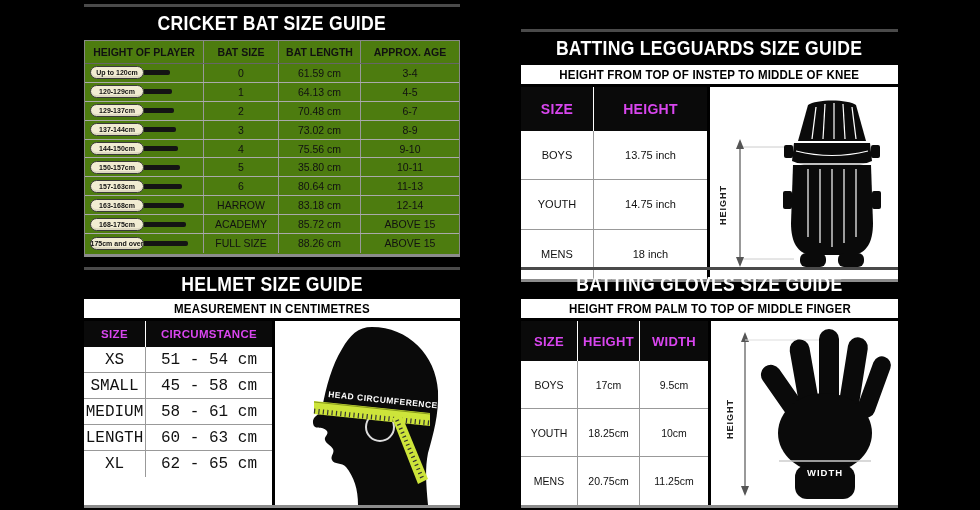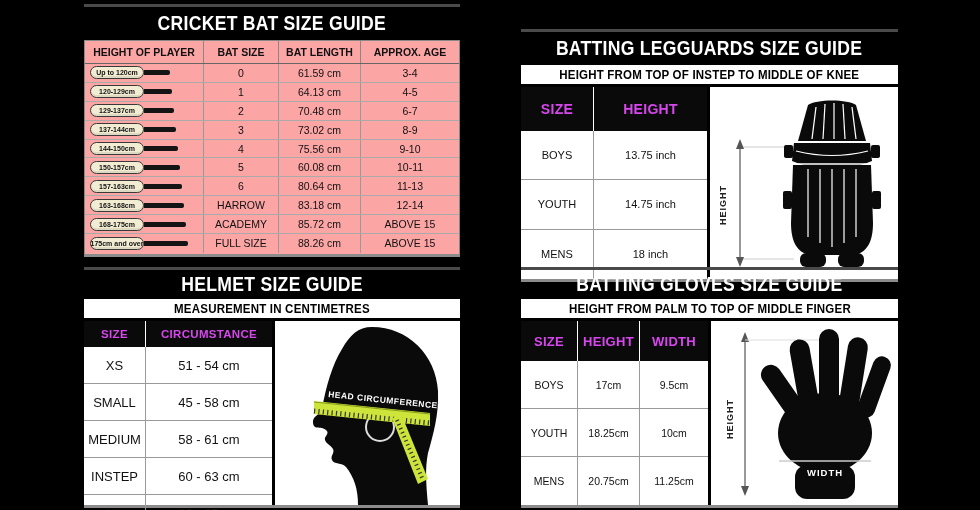--- a/index.html
+++ b/index.html
@@ -25,21 +25,21 @@
   .title > span { transform: scaleX(.88); white-space: nowrap; }
 
   .subtitle {
     height: 19px; background: #fff; color: #000; margin-bottom: 3px;
     display: flex; align-items: center; justify-content: center;
     font-size: 12px; font-weight: bold; letter-spacing: .2px;
   }
   .subtitle > span { transform: scaleX(.96); white-space: nowrap; }
 
   
-  .battable { width: 100%; height: 214px; background: #fca5a5; border: 1px solid #888; border-bottom: none; }
+  .battable { width: 100%; height: 214px; background: #4d7c0f; border: 1px solid #888; border-bottom: none; }
   .bt-header, .bt-row { display: grid; grid-template-columns: 119px 75px 82px 1fr; }
   .bt-header { height: 23px; border-bottom: 1px solid #666; }
   .bt-hcell {
     display: flex; align-items: center; justify-content: center;
     font-size: 10.5px; font-weight: bold; color: #111; border-right: 1px solid #888;
   }
   .bt-hcell:last-child { border-right: none; }
   .bt-row { height: 18.9px; border-bottom: 1px solid #aaa; }
   .bt-row:last-child { border-bottom: none; }
   .bt-cell {
@@ -77,21 +77,21 @@
   .s-row:last-child .s-cell { border-bottom: none; }
 
   #leg-table { width: 186px; }
   #leg-table .s-head, #leg-table .s-row { grid-template-columns: 73px 113px; }
   #leg-table .s-head { height: 44px; font-size: 14px; }
   #leg-table .s-row  { height: 49.3px; font-size: 11px; }
 
   #helmet-table { width: 188px; }
   #helmet-table .s-head, #helmet-table .s-row { grid-template-columns: 62px 126px; }
   #helmet-table .s-head { height: 26px; font-size: 11.5px; }
-  #helmet-table .s-row  { height: 37px; font-size: 13px; }
+  #helmet-table .s-row  { height: 26px; font-size: 16px; font-family: Liberation Mono, monospace; }
 
   #gloves-table { width: 187px; }
   #gloves-table .s-head, #gloves-table .s-row { grid-template-columns: 57px 62px 68px; }
   #gloves-table .s-head { height: 40px; font-size: 13px; }
   #gloves-table .s-row  { height: 48px; font-size: 10.5px; }
 
   .diagram { flex: 1; background: #fff; margin-left: 3px; }
   .diagram svg { display: block; width: 100%; height: 100%; }
   svg text { font-family: "Liberation Sans", sans-serif; }
 </style>
@@ -167,21 +167,21 @@
           <div class="bt-cell">9-10</div>
         </div>
         <div class="bt-row">
           <div class="bt-cell c-height">
             <div class="bat">
               <div class="blade">150-157cm</div>
               <div class="handle" style="width: 36px;"></div>
             </div>
           </div>
           <div class="bt-cell">5</div>
-          <div class="bt-cell">60.08 cm</div>
+          <div class="bt-cell">35.80 cm</div>
           <div class="bt-cell">10-11</div>
         </div>
         <div class="bt-row">
           <div class="bt-cell c-height">
             <div class="bat">
               <div class="blade">157-163cm</div>
               <div class="handle" style="width: 38px;"></div>
             </div>
           </div>
           <div class="bt-cell">6</div>
@@ -320,21 +320,21 @@
           </div>
           <div class="s-row">
             <div class="s-cell">SMALL</div>
             <div class="s-cell">45 - 58 cm</div>
           </div>
           <div class="s-row">
             <div class="s-cell">MEDIUM</div>
             <div class="s-cell">58 - 61 cm</div>
           </div>
           <div class="s-row">
-            <div class="s-cell">INSTEP</div>
+            <div class="s-cell">LENGTH</div>
             <div class="s-cell">60 - 63 cm</div>
           </div>
           <div class="s-row">
             <div class="s-cell">XL</div>
             <div class="s-cell">62 - 65 cm</div>
           </div>
         </div>
     </div>
     <div class="diagram">
       <svg viewBox="0 0 185 184">

